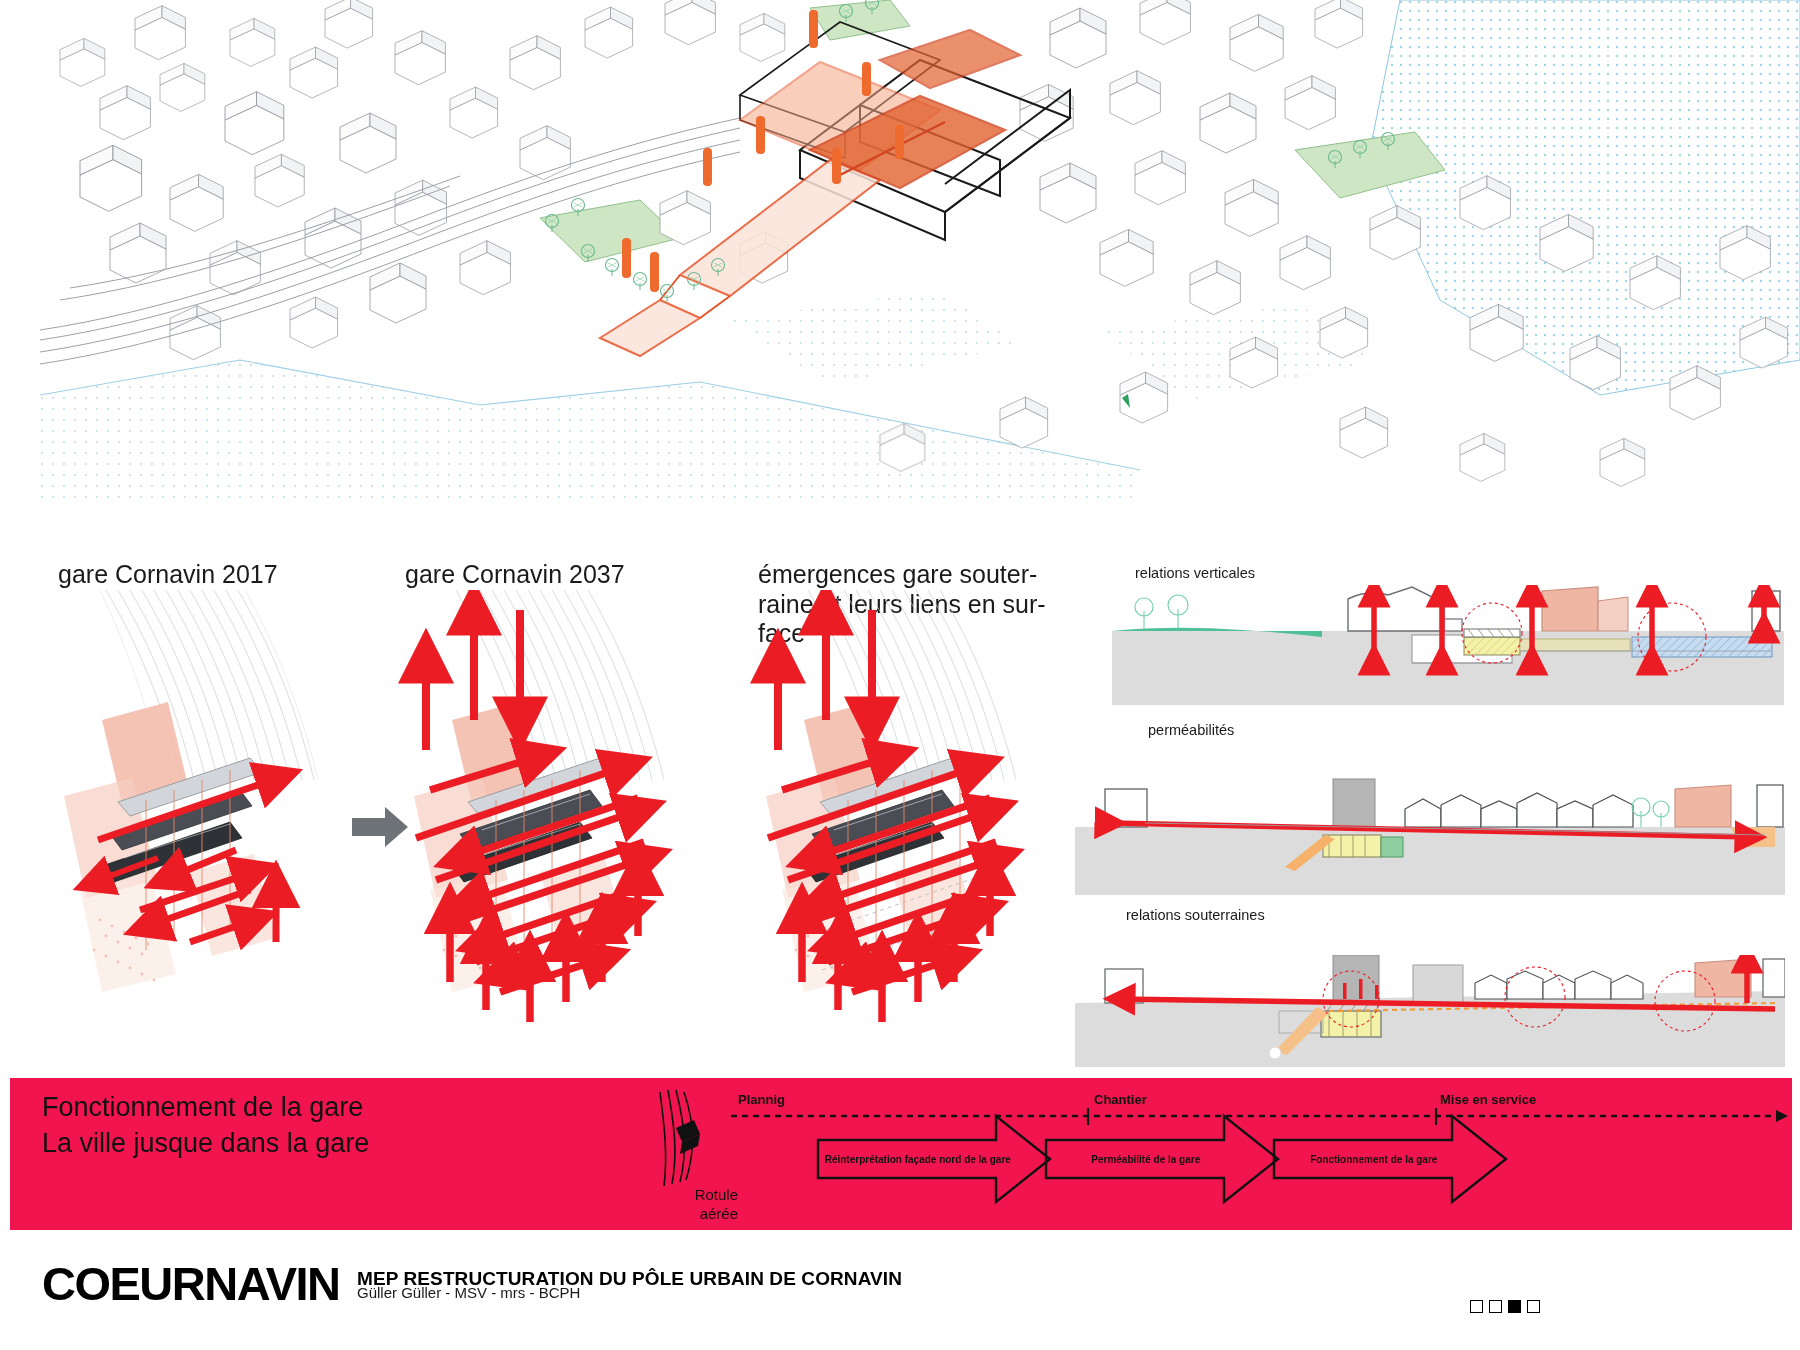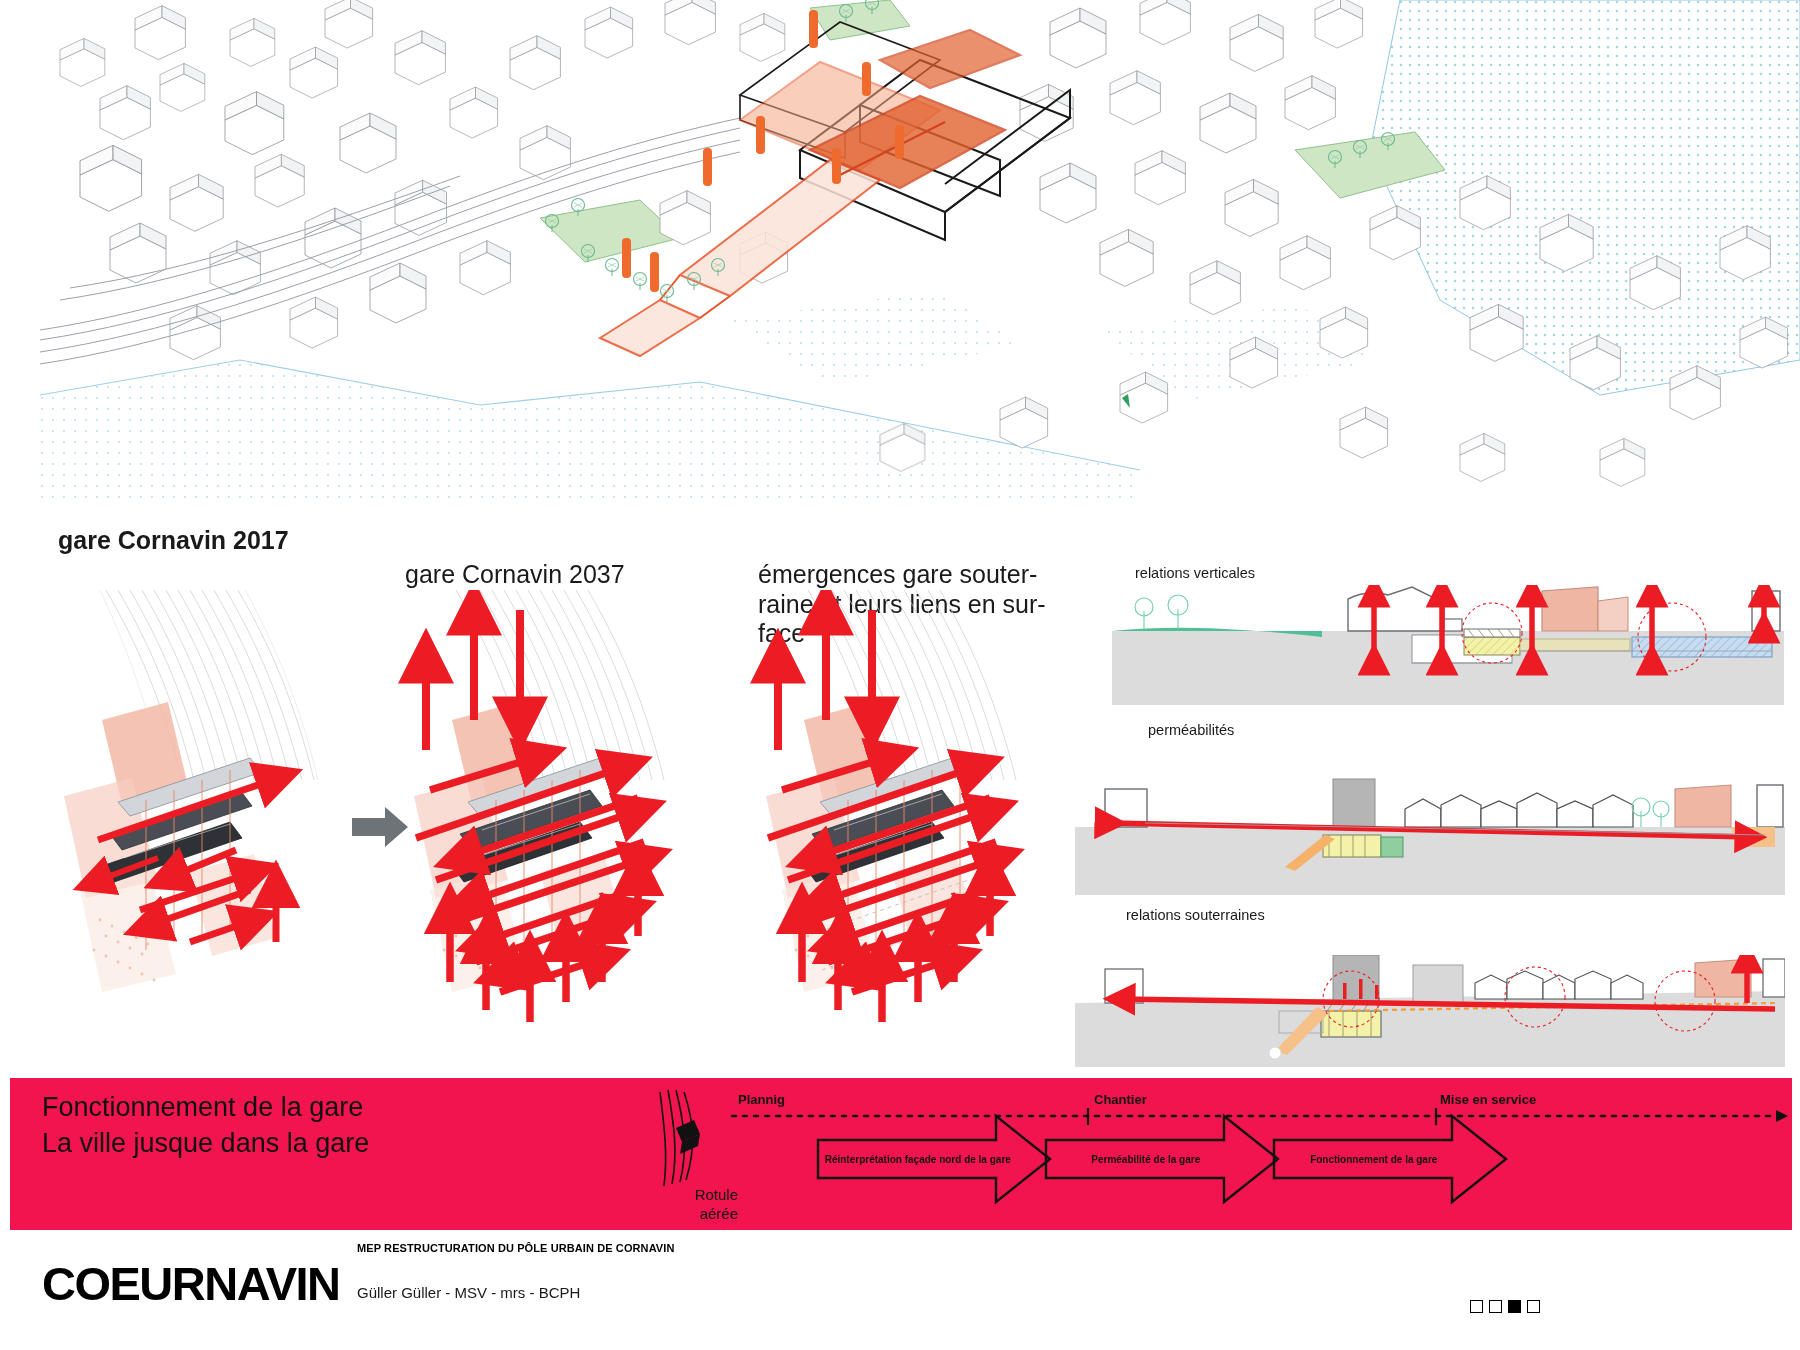--- a/index.html
+++ b/index.html
@@ -20,21 +20,21 @@
 
   
   .headline {
     position: absolute; left: 24px; top: 518px; width: 1740px;
     font-size: 25.5px; font-weight: bold; color: #000;
     letter-spacing: -0.2px; white-space: nowrap;
   }
 
   
   .cap { position: absolute; font-size: 25px; color: #1a1a1a; line-height: 1.18; }
-  .cap-1 { left: 58px;  top: 526px; font-weight: bold; }
+  .cap-1 { left: 58px;  top: 560px; }
   .cap-2 { left: 405px; top: 560px; }
   .cap-3 { left: 758px; top: 560px; width: 320px; }
 
   
   .axo-panel { position: absolute; top: 590px; width: 330px; height: 480px; overflow: hidden; }
   .axo-1 { left: 40px; }
   .axo-2 { left: 390px; }
   .axo-3 { left: 742px; }
 
   .big-arrow { position: absolute; left: 352px; top: 805px; width: 56px; height: 44px; }
@@ -86,22 +86,22 @@
     pointer-events: none;
   }
 
   
   .footer { position: absolute; left: 0; top: 1240px; width: 1800px; height: 110px; background: #fff; }
   .brand {
     position: absolute; left: 42px; top: 16px;
     font-size: 47px; font-weight: bold; letter-spacing: -1.5px; color: #000;
   }
   .proj-line1 {
-    position: absolute; left: 357px; top: 2px;
-    font-size: 11px; font-weight: bold; color: #000; letter-spacing: 0.1px; text-align: center;
+    position: absolute; left: 357px; top: 28px;
+    font-size: 19px; font-weight: bold; color: #000; letter-spacing: 0.1px; text-align: center;
   }
   .proj-line2 {
     position: absolute; left: 357px; top: 44px;
     font-size: 15px; color: #1a1a1a;
   }
   .pager { position: absolute; left: 1470px; top: 1300px; display: flex; gap: 6px; }
   .pager span {
     display: block; width: 13px; height: 13px;
     border: 1.4px solid #000; background: #fff;
   }

